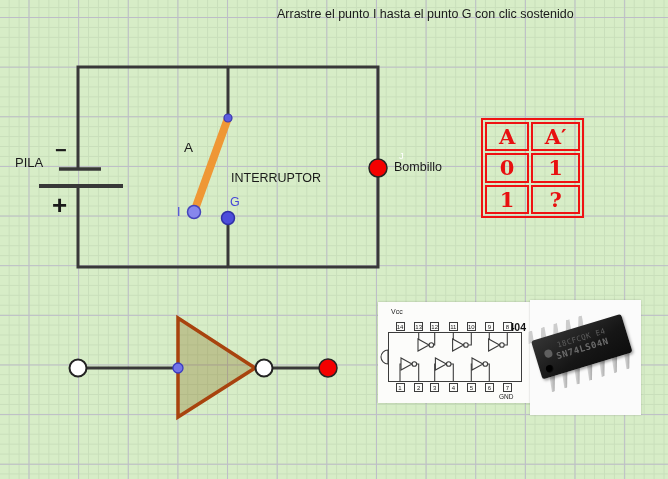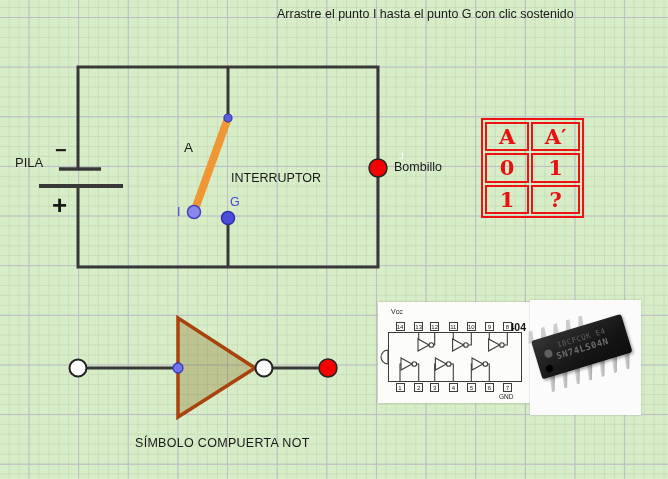--- a/index.html
+++ b/index.html
@@ -97,21 +97,20 @@
   <div class="lbl" style="left:277px;top:8px;">Arrastre el punto I hasta el punto G con clic sostenido</div>
   <div class="lbl" style="left:15px;top:156px;font-size:13px;">PILA</div>
   <div class="lbl" style="left:55px;top:139px;font-size:20px;font-weight:bold;">−</div>
   <div class="lbl" style="left:52px;top:191px;font-size:26px;font-weight:bold;">+</div>
   <div class="lbl" style="left:184px;top:141px;font-size:13.5px;">A</div>
   <div class="lbl" style="left:231px;top:172px;">INTERRUPTOR</div>
   <div class="lbl blue" style="left:177px;top:206px;">I</div>
   <div class="lbl blue" style="left:230px;top:196px;">G</div>
   <div class="lbl" style="left:399px;top:151px;font-size:9.5px;color:#ffffff;">J</div>
   <div class="lbl" style="left:394px;top:161px;">Bombillo</div>
-  <div class="lbl" style="left:135px;top:437px;letter-spacing:.3px;">SÍMBOLO COMPUERTA NOT</div>
 
   <div class="ttable">
     <div class="cell">A</div>
     <div class="cell">A′</div>
     <div class="cell">0</div>
     <div class="cell">1</div>
     <div class="cell">1</div>
     <div class="cell">?</div>
   </div>
 

